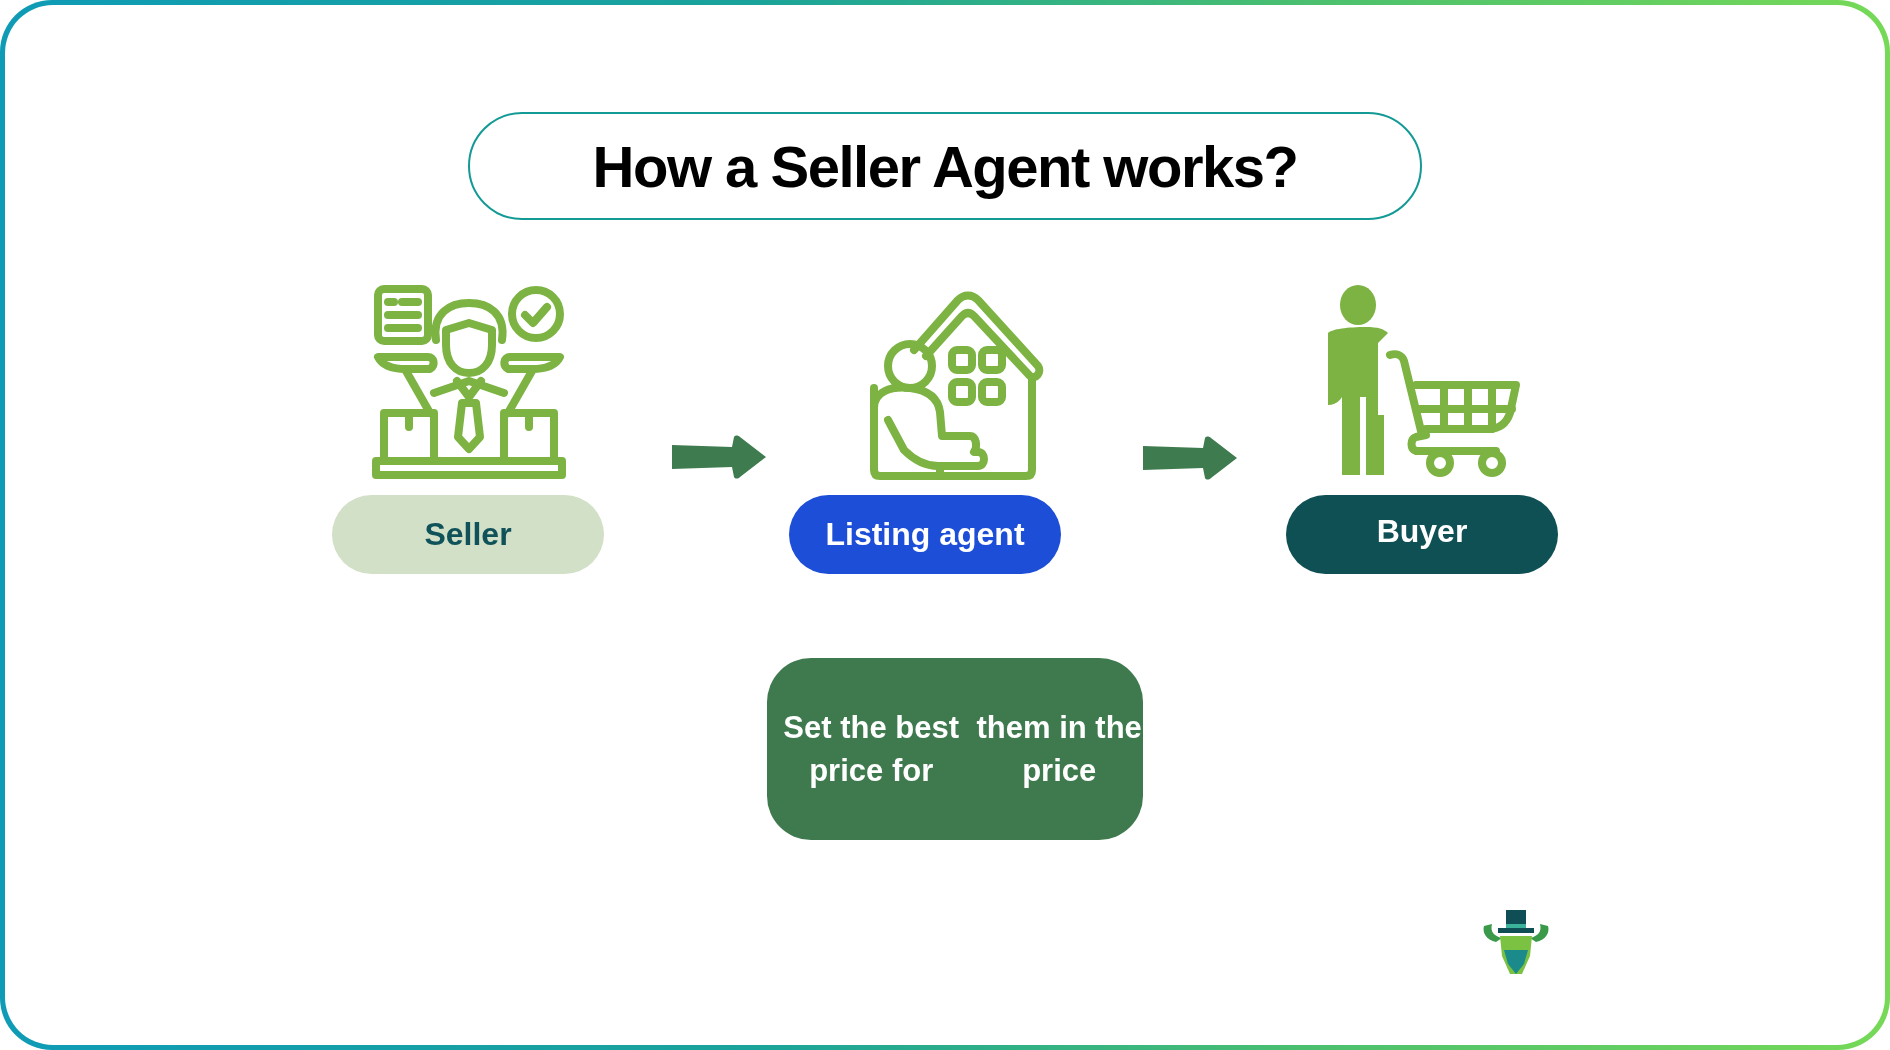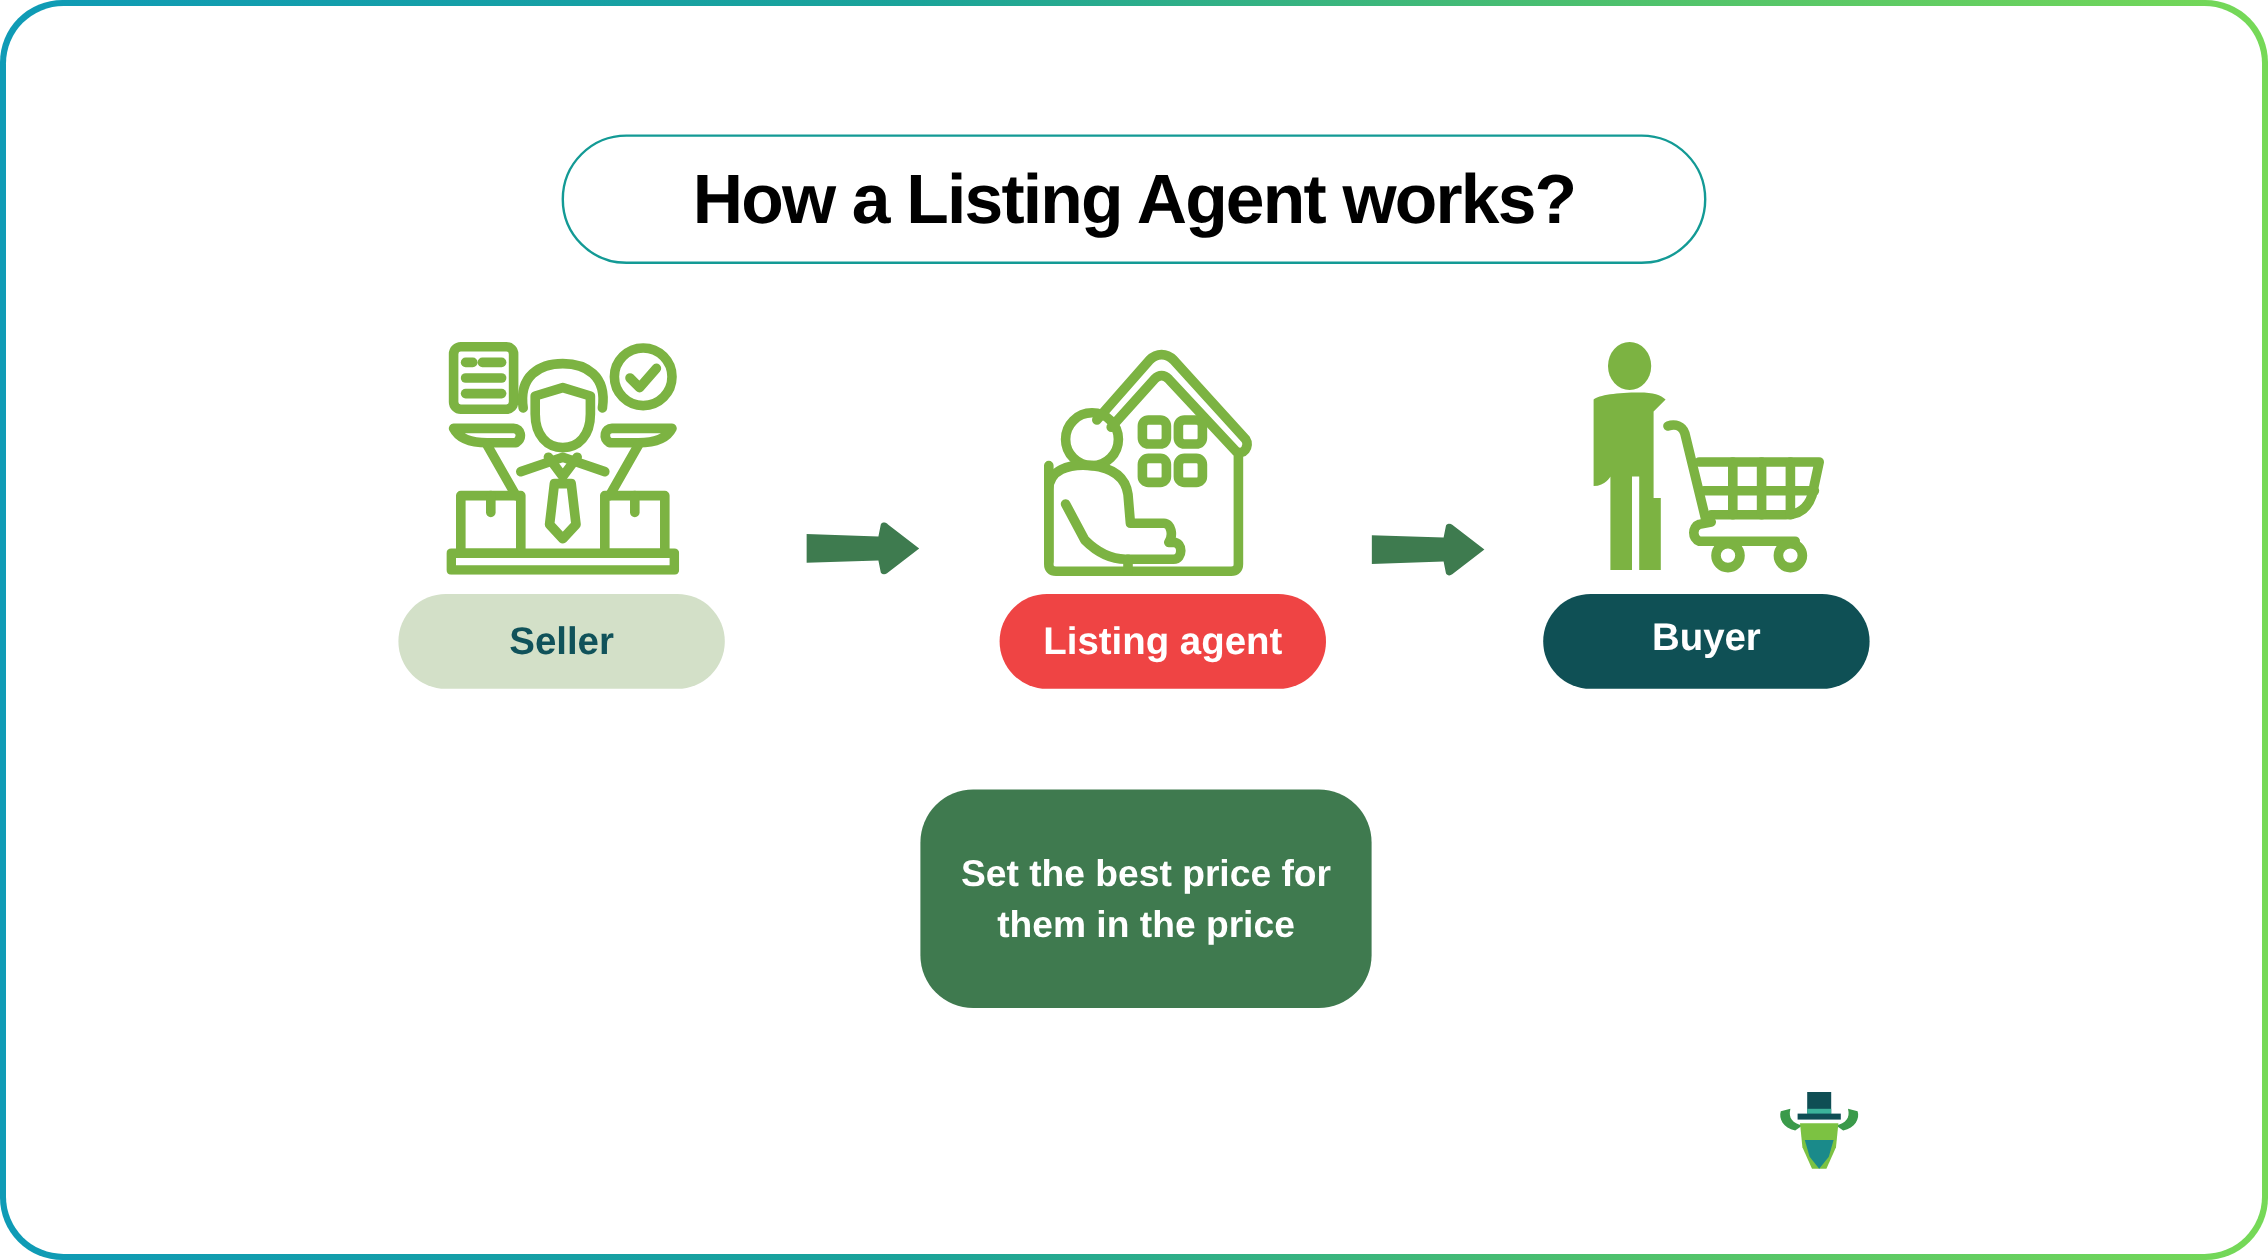--- a/index.html
+++ b/index.html
@@ -20,42 +20,42 @@
   }
   .title-text { font-weight:bold; font-size:58px; color:#000; letter-spacing:-1.5px; }
   .icon { position:absolute; }
   .arrow { position:absolute; }
   .pill {
     position:absolute; width:272px; height:79px; border-radius:54px;
     display:flex; align-items:center; justify-content:center;
     font-weight:bold; font-size:32px;
   }
   .pill-seller { left:332px; top:495px; background:#d3e0c8; color:#10525a; }
-  .pill-agent { left:833px; top:495px; background:#ef4444; color:#ffffff; }
+  .pill-agent { left:789px; top:495px; background:#1d4ed8; color:#ffffff; }
   .pill-buyer { left:1286px; top:495px; background:#0f5055; color:#ffffff;justify-content:center; }
   .desc-box {
     position:absolute; left:767px; top:658px; width:376px; height:182px;
     border-radius:44px; background:#3f7a4f; color:#fff;
-    display:flex; flex-direction:column; align-items:center; justify-content:center;
+    display:flex; flex-direction:row; align-items:center; justify-content:center;
     font-weight:bold; font-size:31px; line-height:43px; text-align:center;
   }
   .logo { position:absolute; left:1480px; top:908px; display:flex; align-items:center; }
   .logo-text { font-weight:bold; font-size:33px; margin-left:10px; letter-spacing:-0.5px; }
   .logo-a { color:#0f4e54; }
   .logo-b { color:#13a0a0; }
 </style>
 </head>
 <body>
 
 <div class="frame">
   <div class="frame-inner"></div>
 </div>
 
 <div class="title-pill">
-  <span class="title-text">How a Listing Agent works?</span>
+  <span class="title-text">How a Seller Agent works?</span>
 </div>
 
 <svg class="icon" style="left:372px;top:285px;" width="194" height="194" viewBox="0 0 194 194" fill="none" stroke="#7cb342" stroke-width="8" stroke-linejoin="round" stroke-linecap="round">
   <rect x="6" y="4" width="50" height="52" rx="6"></rect>
   <line x1="16" y1="17" x2="22" y2="17"></line>
     <line x1="30" y1="17" x2="46" y2="17"></line>
   <line x1="16" y1="30" x2="46" y2="30"></line>
     <line x1="16" y1="43" x2="46" y2="43"></line>
   <circle cx="164" cy="29" r="24"></circle>
   <polyline points="153,30 161,38 175,22"></polyline>

